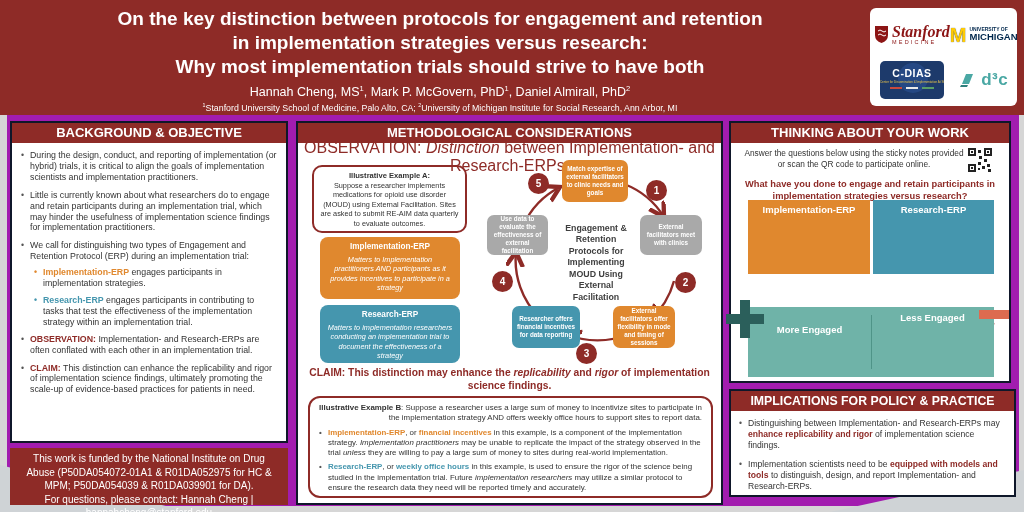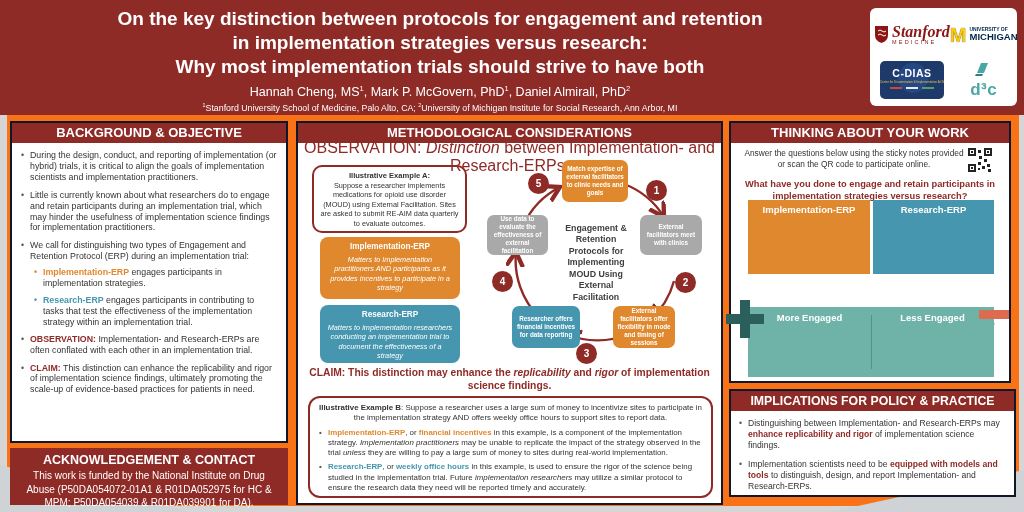--- a/index.html
+++ b/index.html
@@ -1,17 +1,17 @@
 <!DOCTYPE html>
 <html><head>
 <meta charset="utf-8">
 <style>
   * { margin:0; padding:0; box-sizing:border-box; }
   body { font-family:"Liberation Sans", sans-serif; background:#ffffff; }
-  .poster { position:relative; width:1024px; height:512px; background:#f97316; overflow:hidden; }
+  .poster { position:relative; width:1024px; height:512px; background:#a21caf; overflow:hidden; }
 
   
   .edge { position:absolute; background:#d6d6d6; z-index:0; }
   .wedge { position:absolute; z-index:0; }
 
   
   .header { position:absolute; left:0; top:0; width:1024px; height:115px; background:#8e2b27; z-index:1; }
   .titleblock { position:absolute; left:20px; top:7px; width:840px; text-align:center; color:#fff; }
   .title-line { font-size:19px; font-weight:bold; line-height:1.26; }
   .authors { margin-top:5px; font-size:12.5px; }
@@ -25,21 +25,21 @@
   .um-m { color:#ffcb05; font-weight:bold; font-size:20px; line-height:1; text-shadow:0 0 1px #00274c; }
   .um-text { line-height:1.1; color:#00274c; }
   .um1 { font-size:5px; font-weight:bold; }
   .um2 { font-size:9.5px; font-weight:bold; }
   .cdias { width:64px; height:38px; background:#1d3a6b; border-radius:5px; color:#fff; text-align:center; padding-top:6px; position:relative; overflow:hidden; }
   .cdias-globe { position:absolute; left:18px; top:2px; width:30px; height:30px; border-radius:50%; background:#2a4f8f; opacity:.7; }
   .cdias-label { position:relative; font-weight:bold; font-size:10.5px; letter-spacing:.5px; }
   .cdias-sub { position:relative; font-size:3px; color:#e8c24a; margin-top:1px; white-space:nowrap; }
   .cdias-row { position:relative; margin-top:3px; display:flex; justify-content:center; gap:4px; }
   .cdias-row span { display:block; width:12px; height:2.5px; }
-  .d3c { display:flex; align-items:center; gap:2px;flex-direction:column; }
+  .d3c { display:flex; align-items:center; gap:2px; }
   .d3c-text { color:#4aa8a4; font-size:17px; font-weight:bold; letter-spacing:.5px; }
 
   
   .panel { position:absolute; background:#fff; border:2px solid #0f172a; z-index:1; }
   .bar { background:#8e2b27; color:#fff; font-weight:bold; text-align:center; font-size:13px; height:20px; line-height:20px; }
   .bar.small { font-size:12.3px; }
 
   
   .bg-body { padding:7px 9px 0 9px; font-size:8.8px; line-height:1.24; color:#333; }
   .bullet { display:flex; margin-bottom:7px; }
@@ -68,21 +68,21 @@
   .diagram { position:absolute; left:182px; top:35px; width:232px; height:214px; }
   .node { position:absolute; border-radius:7px; color:#fff; font-size:6.3px; font-weight:600; text-align:center; display:flex; align-items:center; justify-content:center; padding:2px 3px; line-height:1.25; }
   .node.orange { background:#e0882e; }
   .node.gray { background:#a9a9a9; }
   .node.blue { background:#4596ae; }
   .dcenter { position:absolute; left:76px; top:62px; width:80px; height:86px; display:flex; align-items:center; justify-content:center; text-align:center; color:#3f3f3f; font-weight:bold; font-size:8.8px; line-height:1.3; }
   .numc { position:absolute; width:21px; height:21px; border-radius:50%; background:#8e2b27; color:#fff; font-weight:bold; font-size:10px; display:flex; align-items:center; justify-content:center; }
 
   .claim { position:absolute; left:0; top:243px; width:100%; text-align:center; color:#8e2b27; font-weight:bold; font-size:10.3px; line-height:1.3; }
   .exB { position:absolute; left:10px; top:273px; width:405px; height:102px; border:2px solid #8e2b27; border-radius:12px; padding:5px 9px; font-size:7.9px; line-height:1.3; color:#333; }
-  .exB-intro { text-align:center; margin-bottom:4px; }
+  .exB-intro { text-align:right; margin-bottom:4px; }
   .exB .bullet { margin-bottom:4px; }
 
   
   .think-intro { position:absolute; left:10px; top:25px; width:226px; text-align:center; font-size:8.3px; line-height:1.3; color:#333; }
   .qr { position:absolute; left:237px; top:25px; }
   .q { position:absolute; width:100%; text-align:center; color:#8e2b27; font-weight:bold; font-size:9.3px; line-height:1.25; }
   .sticky { position:absolute; top:77px; height:74px; color:#fff; font-weight:bold; font-size:9.5px; text-align:center; padding-top:4px; }
   .sticky.o { left:17px; width:122px; background:#e0882e; }
   .sticky.b { left:142px; width:121px; background:#4596ae; }
   .tealblock { position:absolute; left:17px; top:184px; width:246px; height:70px; background:#6fb3a8; }
@@ -183,21 +183,20 @@
           <span><span class="mb">OBSERVATION:</span><span> Implementation- and Research-ERPs are often conflated with each other in an implementation trial.</span></span>
         </div>
       <div class="bullet">
           <span class="dot">•</span>
           <span><span class="mb">CLAIM:</span><span> This distinction can enhance the replicability and rigor of implementation science findings, ultimately promoting the scale-up of evidence-based practices for patients in need.</span></span>
         </div>
     </div>
   </div>
 
   <div class="ack">
-    <div class="ack-title">ACKNOWLEDGEMENT &amp; CONTACT</div>
     <div class="ack-body">This work is funded by the National Institute on Drug Abuse (P50DA054072-01A1 &amp; R01DA052975 for HC &amp; MPM; P50DA054039 &amp; R01DA039901 for DA).</div>
     <div class="ack-body" style="padding-top:0;">For questions, please contact: Hannah Cheng | hannahcheng@stanford.edu</div>
   </div>
 
   <div class="panel" style="left:296px; top:121px; width:427px; height:384px;">
     <div class="bar">METHODOLOGICAL CONSIDERATIONS</div>
 
     <div class="mid-obs"><span>OBSERVATION: </span><span class="it">Distinction</span><span> between Implementation- and Research-ERPs.</span></div>
 
     <div class="exA">
@@ -284,21 +283,21 @@
           <rect x="3" y="3" width="2" height="2"></rect>
           <rect x="19" y="3" width="2" height="2"></rect>
           <rect x="3" y="19" width="2" height="2"></rect>
         </g>
     </svg>
     <div class="q" style="top:56px; padding:0 10px;">What have you done to engage and retain participants in implementation strategies versus research?</div>
     <div class="sticky o">Implementation-ERP</div>
     <div class="sticky b">Research-ERP</div>
     <div class="q" style="top:161px;margin-top:36px;">When do participants seem to be more or less engaged?</div>
     <div class="tealblock">
-      <div class="teal-label" style="left:0;">More Engaged</div>
+      <div class="teal-label" style="left:0;margin-top:12px;">More Engaged</div>
       <div class="teal-label" style="right:0;">Less Engaged</div>
       <div class="teal-div"></div>
     </div>
     <svg class="plus" width="38" height="38">
       <rect x="14" y="0" width="10" height="38" fill="#2b5f5b"></rect>
         <rect x="0" y="14" width="38" height="10" fill="#2b5f5b"></rect>
     </svg>
     <div class="minus"></div>
   </div>
 

